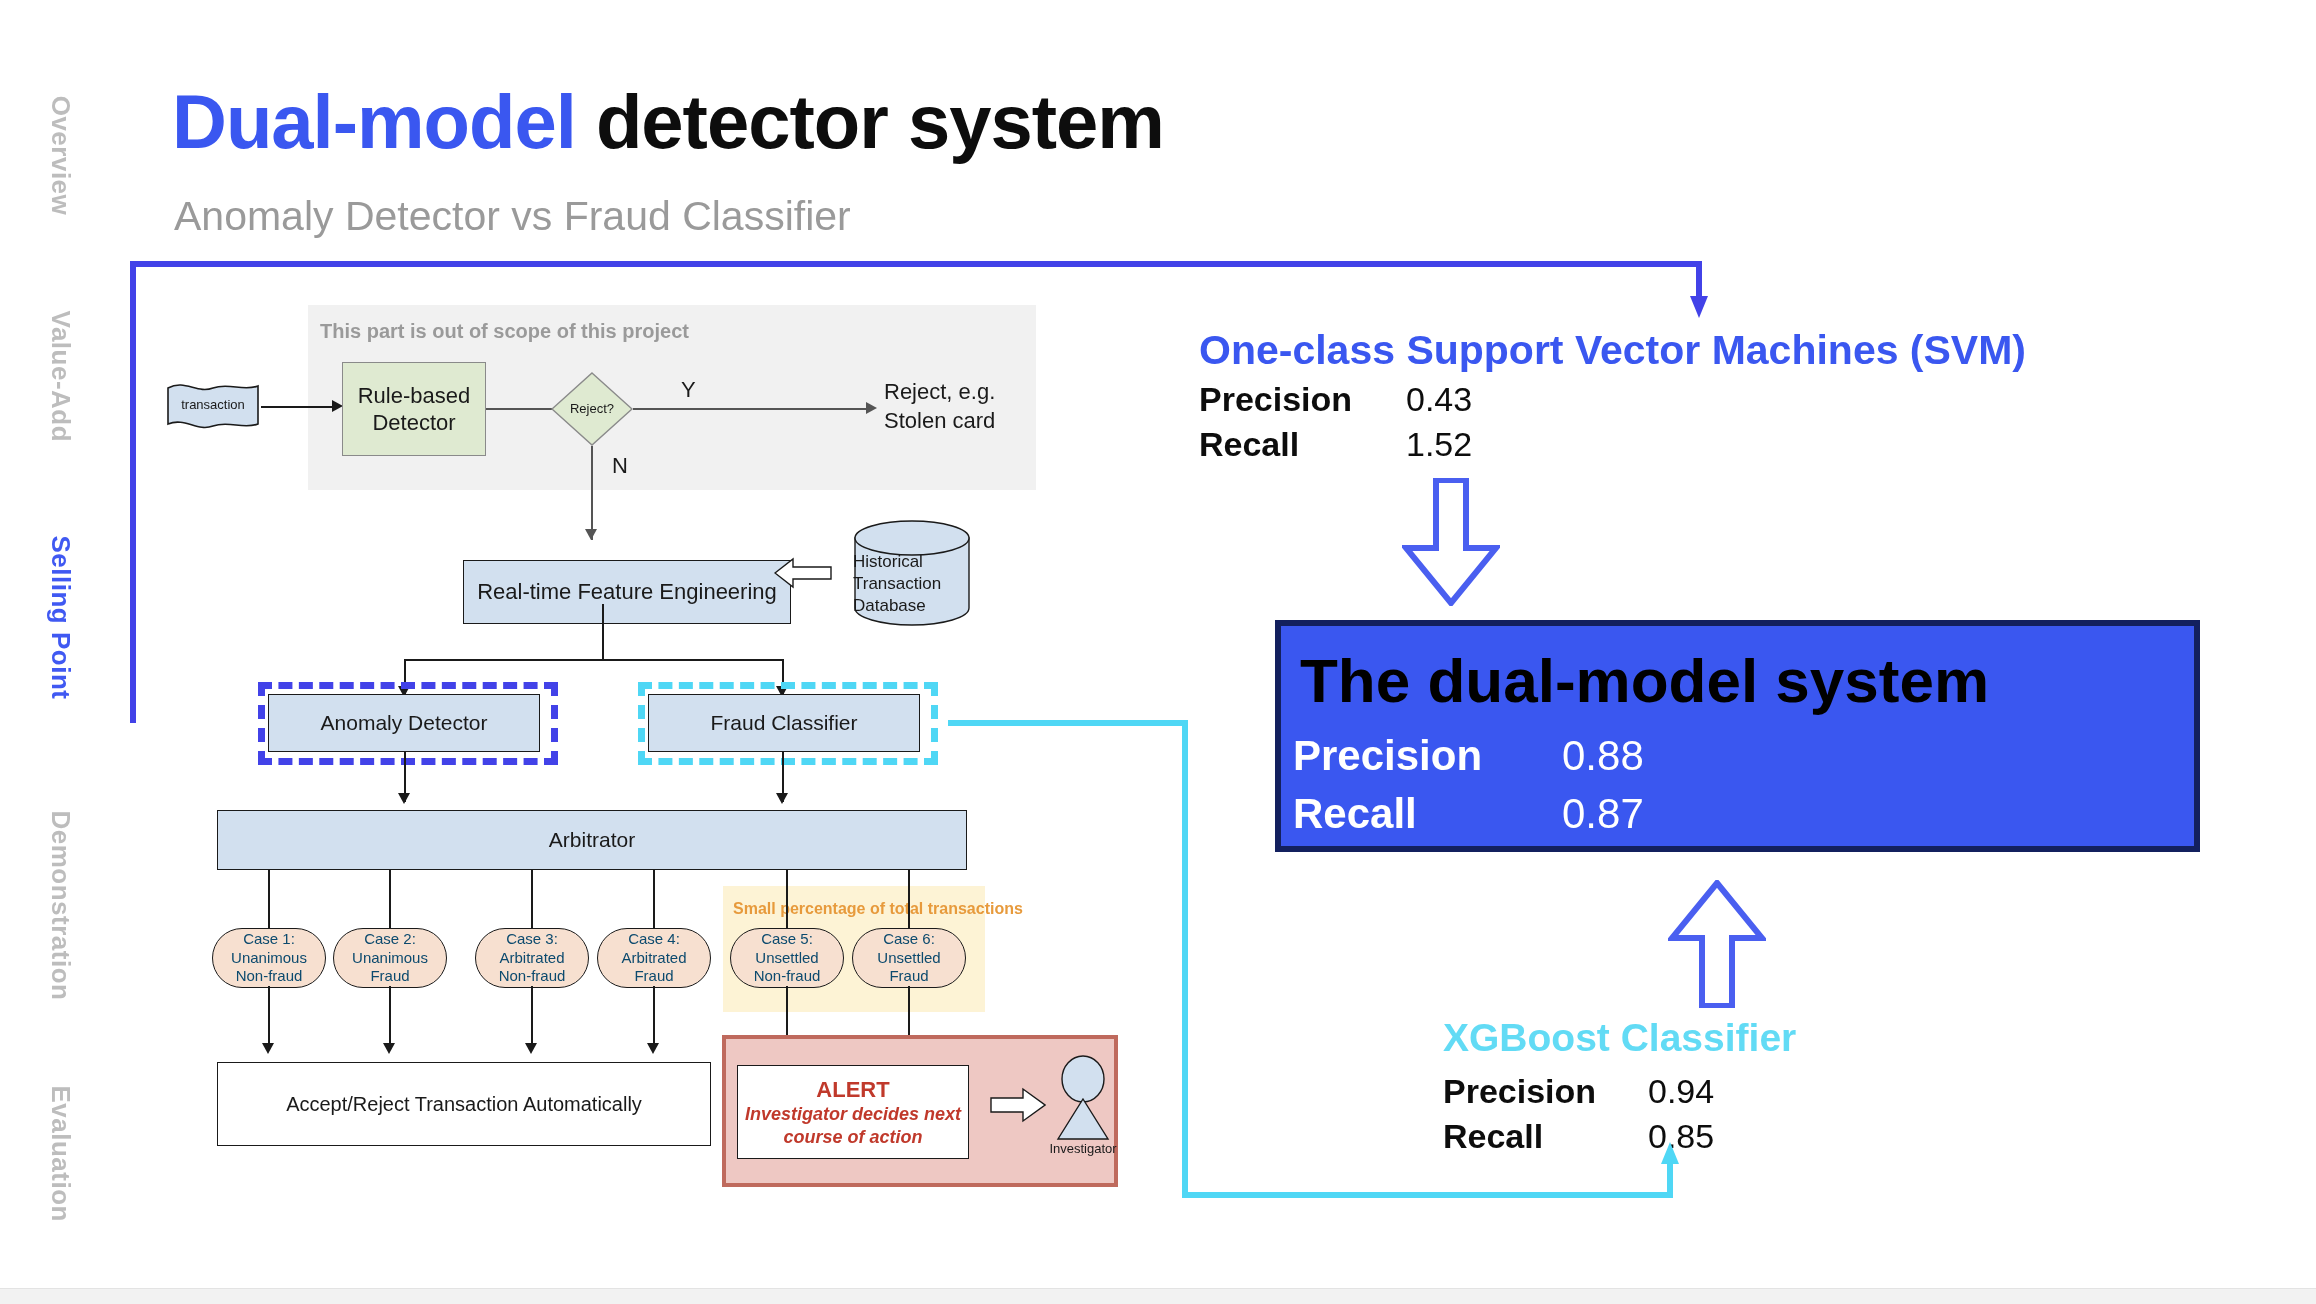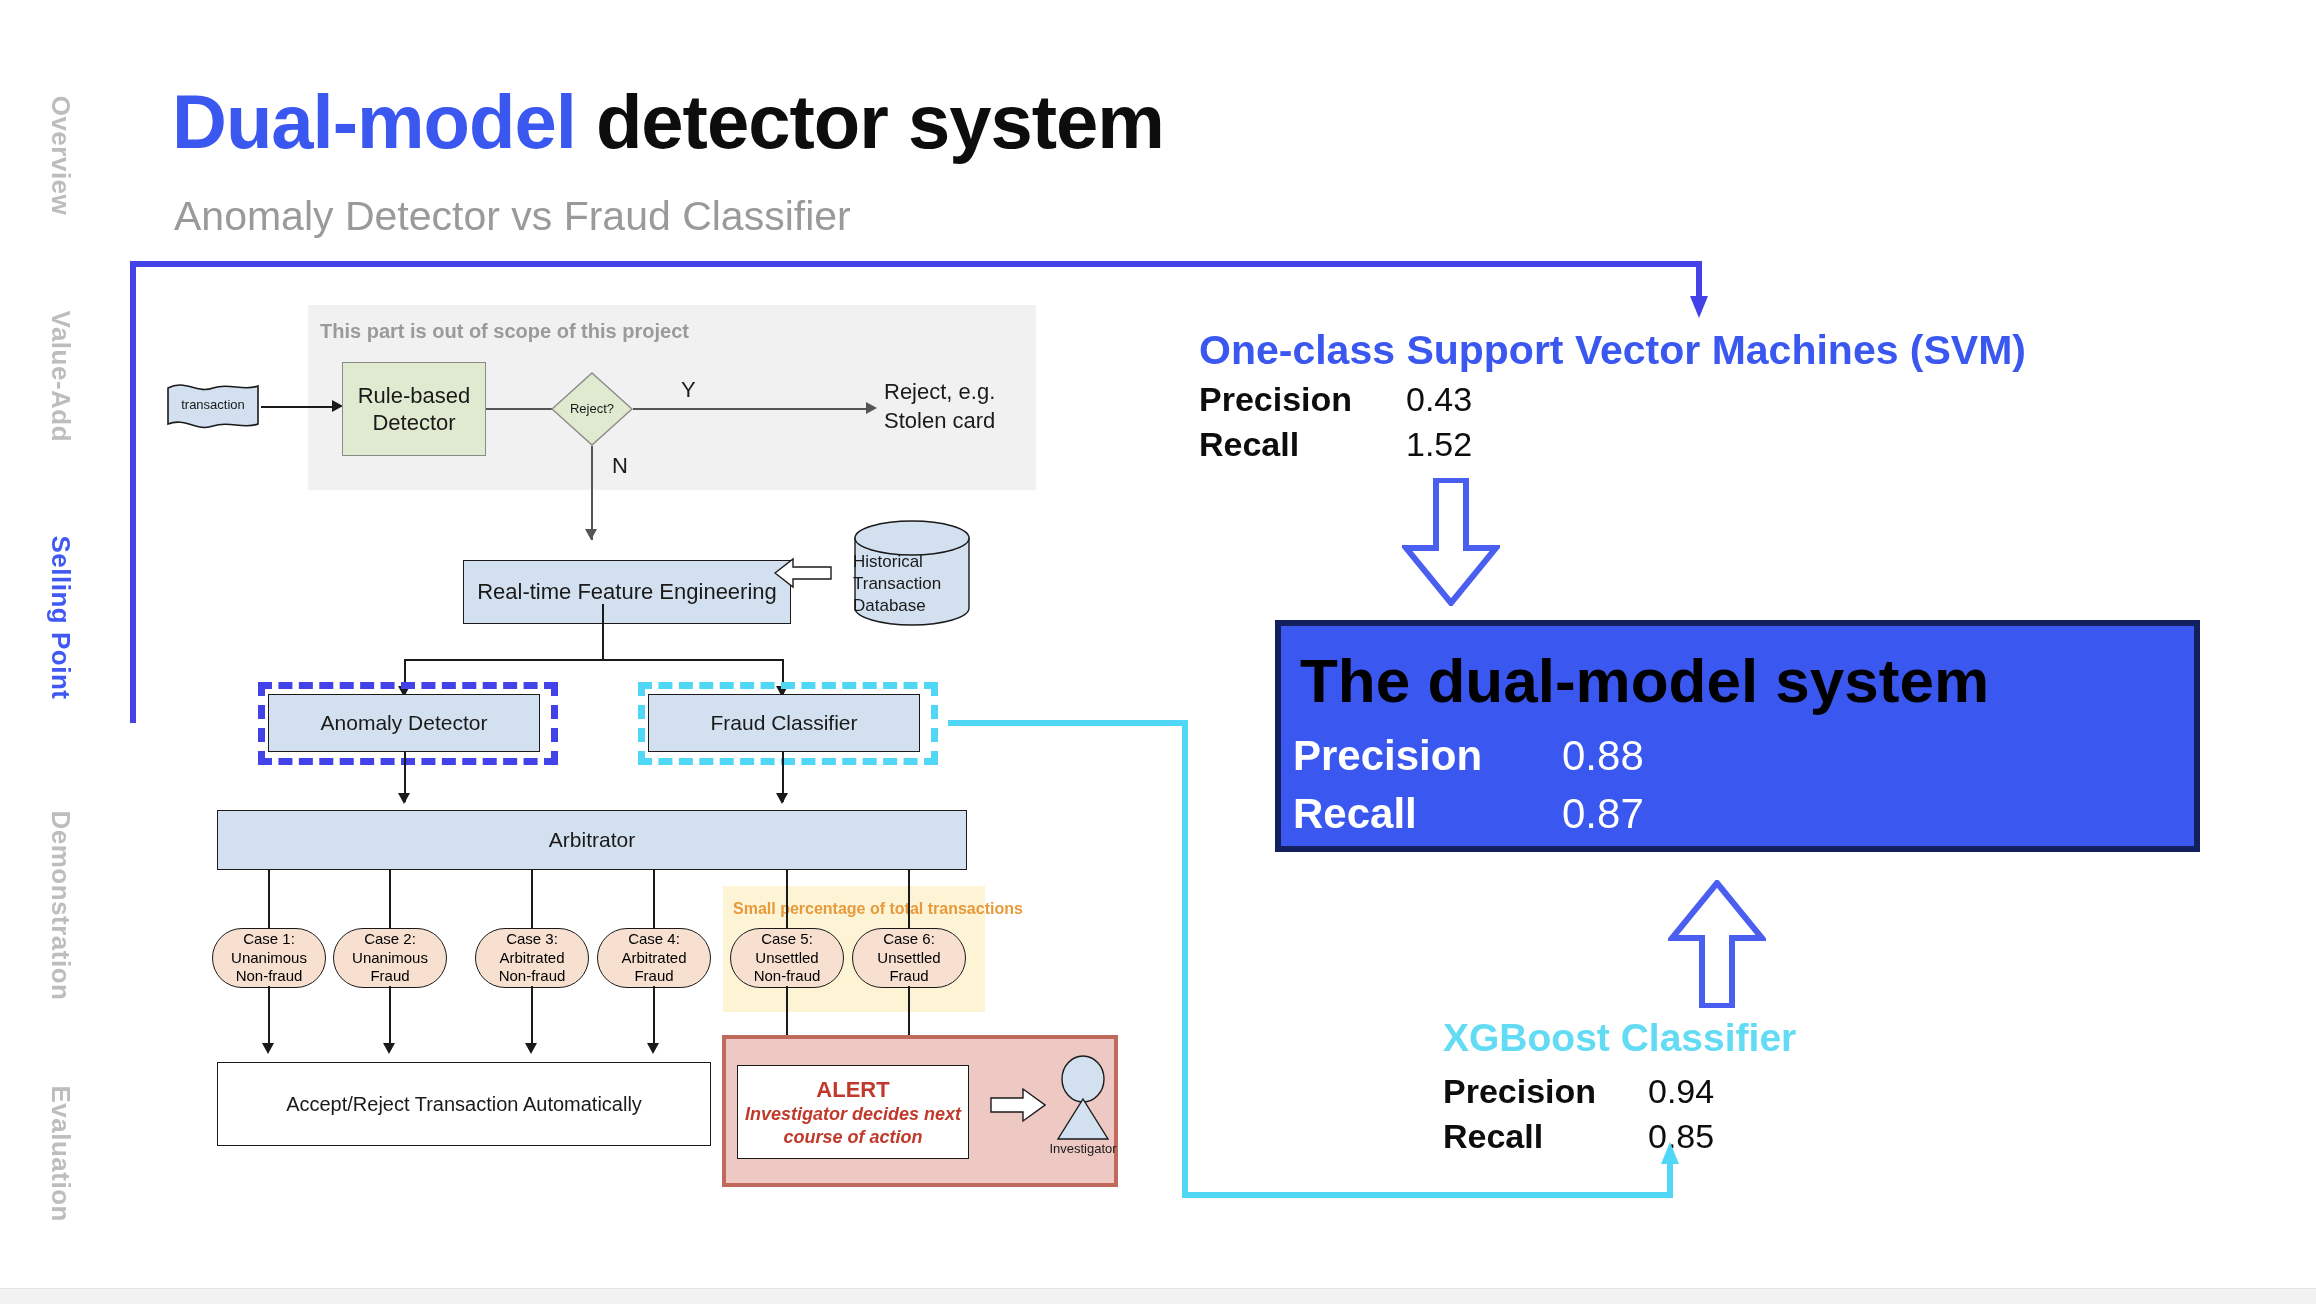--- a/index.html
+++ b/index.html
@@ -76,21 +76,21 @@
               border:1px solid #1a1a1a;font-size:21px;color:#1a1a1a;}
 
   
   #yellowpanel{position:absolute;left:723px;top:886px;width:262px;height:126px;
                background:#fdf3d5;}
   #yellowlabel{position:absolute;left:733px;top:900px;width:250px;text-align:center;
                font-size:16px;font-weight:bold;color:#e79a3c;white-space:nowrap;}
 
   .case{position:absolute;width:112px;height:58px;border-radius:34px;
         background:#f7e0d0;border:1.6px solid #1a1a1a;display:flex;align-items:center;
-        justify-content:center;text-align:center;font-size:15px;color:#000000;line-height:1.25;}
+        justify-content:center;text-align:center;font-size:15px;color:#0c4a6e;line-height:1.25;}
 
   #autobox{left:217px;top:1062px;width:494px;height:84px;background:#ffffff;
            border:1.6px solid #1a1a1a;font-size:20px;color:#1a1a1a;}
 
   #redpanel{position:absolute;left:722px;top:1035px;width:396px;height:152px;
             background:#eec8c3;border:4px solid #bf6a5d;box-sizing:border-box;}
   #alertbox{left:737px;top:1065px;width:232px;height:94px;background:#ffffff;
             border:1.6px solid #1a1a1a;flex-direction:column;}
   #alerttitle{font-size:22px;font-weight:bold;color:#c0392b;}
   #alertsub{font-size:18px;font-weight:bold;font-style:italic;color:#c0392b;line-height:1.25;padding:0 6px;}

